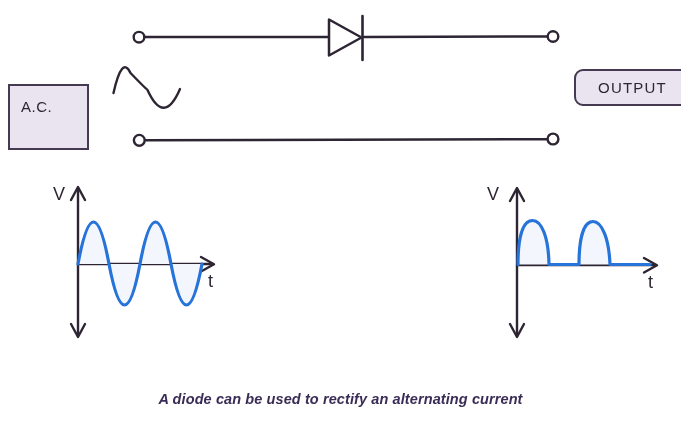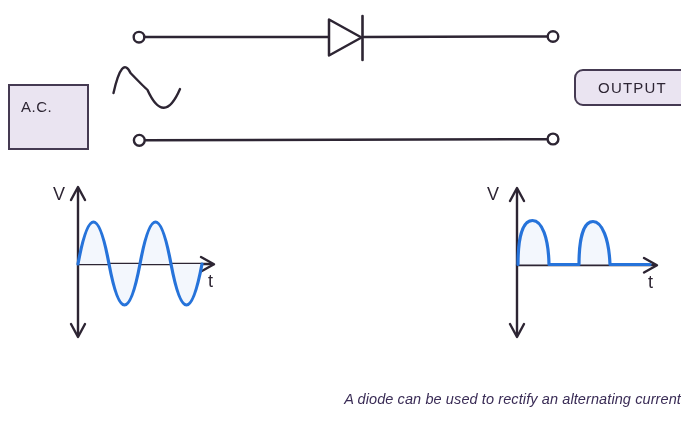--- a/index.html
+++ b/index.html
@@ -49,23 +49,23 @@
     color: #2d2533;
   }
   .v-left  { left: 53px;  top: 184px; }
   .t-left  { left: 208px; top: 271px; }
   .v-right { left: 487px; top: 184px; }
   .t-right { left: 648px; top: 272px; }
   .caption {
     position: absolute;
     left: 0; top: 391px;
     width: 100%;
-    text-align: right;
+    text-align: center;
     font-size: 14.5px;
-    font-weight: normal;
+    font-weight: bold;
     font-style: italic;
     color: #3a2c56;
     letter-spacing: 0.1px;
   }
 </style>
 </head>
 <body>
 
 <div class="stage">
 

